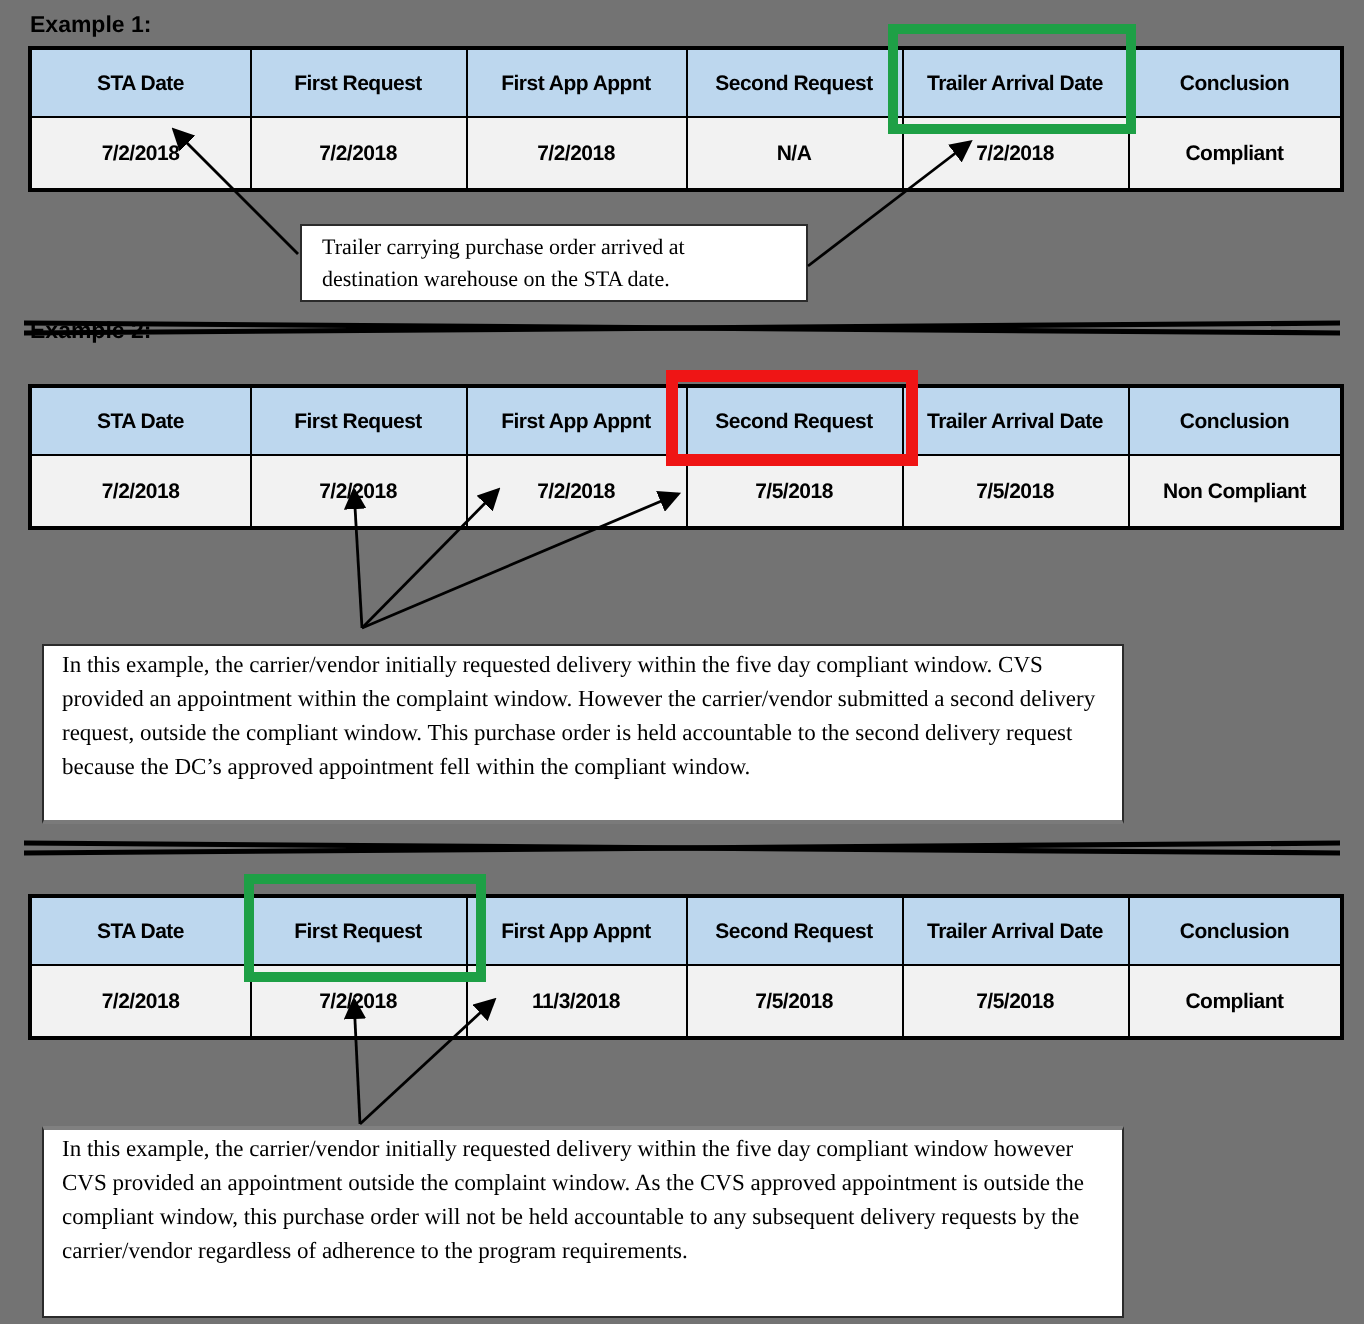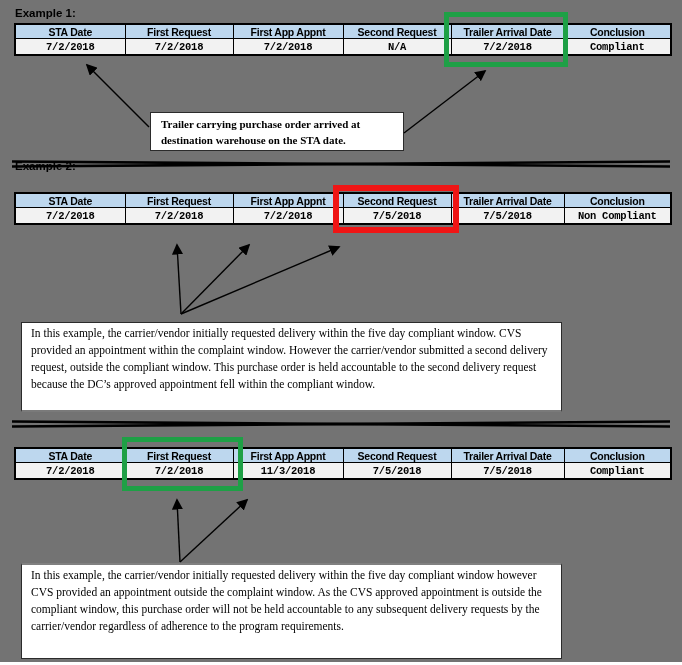--- a/index.html
+++ b/index.html
@@ -12,36 +12,36 @@
   #label2{top:160px;}
   #label3{top:454px;}
 
   table.ex{position:absolute;left:14px;width:656px;border-collapse:collapse;table-layout:fixed;
            border:2.5px solid #000;}
   #table1{top:23px;}
   #table2{top:192px;}
   #table3{top:447px;}
   table.ex th, table.ex td{
     border:1.5px solid #000;text-align:center;vertical-align:middle;
-    font-size:10.5px;font-weight:bold;letter-spacing:-0.25px;padding:0;overflow:hidden;white-space:nowrap;}
+    font-size:10.5px;font-weight:bold;letter-spacing:-0.25px;padding:10px;overflow:hidden;white-space:nowrap;}
   table.ex th{background:#BDD7EE;height:13px;}
-  table.ex td{background:#F2F2F2;height:15px;font-family:Liberation Mono, monospace;}
+  table.ex td{background:#F2F2F2;height:15px;}
 
   .hl{position:absolute;background:transparent;pointer-events:none;box-sizing:border-box;z-index:5;}
   .hl.green{border:5.5px solid #1EA046;}
   .hl.red{border:6px solid #EF1515;}
   #hl1{left:444px;top:12px;width:124px;height:55px;}
   #hl2{left:333px;top:185px;width:126px;height:48px;}
   #hl3{left:122px;top:437px;width:121px;height:54px;}
 
   .callout{position:absolute;box-sizing:border-box;background:#ffffff;border:1.4px solid #2b2b2b;
            font-family:"Liberation Serif",serif;color:#000;z-index:4;}
   .callout .bold{font-weight:normal;}
   #box1{left:150px;top:112px;width:254px;height:39px;font-size:11px;line-height:16px;
-        padding:3px 4px 0 10px;white-space:pre-line;font-weight:bold;}
+        padding:3px 4px 0 10px;white-space:pre-line;}
   #box2{left:21px;top:322px;width:541px;height:90px;font-size:11.5px;line-height:16.9px;
         padding:2px 9px;border-bottom:2.5px solid #7a7a7a;}
   #box3{left:21px;top:563px;width:541px;height:96px;font-size:11.5px;line-height:16.9px;
         padding:2px 9px;border-top:2.5px solid #808080;}
 
   svg.overlay{position:absolute;left:0;top:0;z-index:6;pointer-events:none;}
   .arrow{stroke:#000;stroke-width:1.4;fill:none;}
   .divider{stroke:#000;stroke-width:2.6;fill:none;}
 </style>
 </head>

